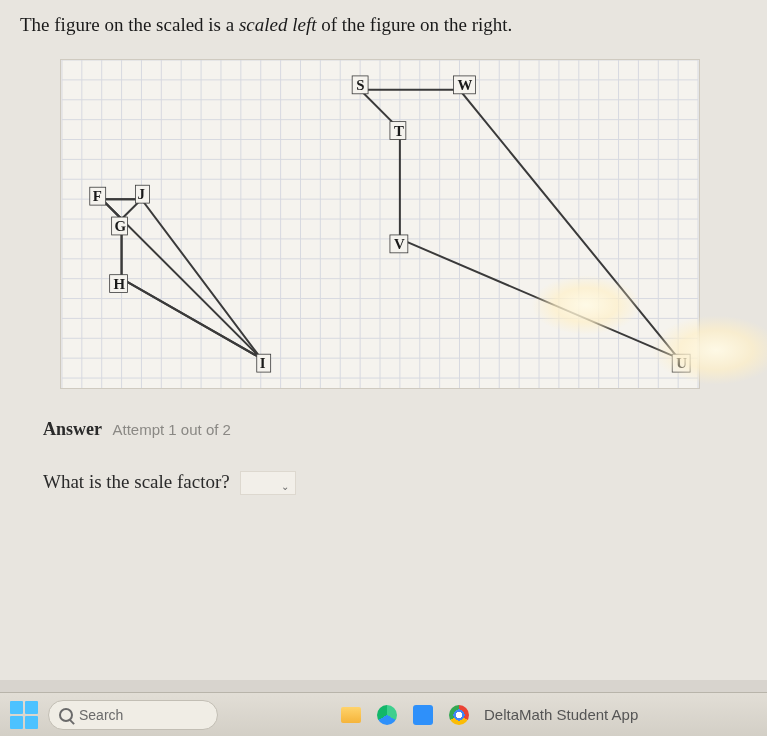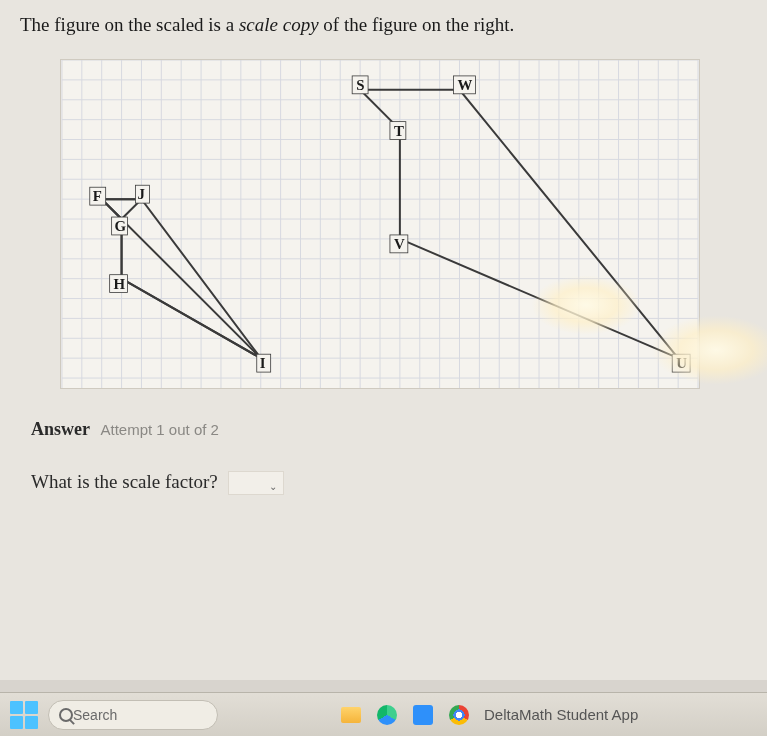--- a/index.html
+++ b/index.html
@@ -35,21 +35,21 @@
     .grid-line { stroke: #d7d9e0; stroke-width: 1; }
     .shape { fill: none; stroke: #3a3a3a; stroke-width: 2; }
     .pt-label {
       font-family: Georgia, serif;
       font-size: 15px;
       font-weight: bold;
       fill: #1a1a1a;
     }
     .pt-box { fill: #f5f3ee; stroke: #3a3a3a; stroke-width: 0.8; }
     .answer-block {
-      margin: 30px 0 0 11px;
+      margin: 30px 0 0 23px;
     }
     .answer-head {
       font-size: 18px;
       margin-bottom: 28px;
     }
     .answer-head .lbl { font-weight: bold; color: #2a2a2a; }
     .answer-head .att { color: #8a8884; font-family: Arial, sans-serif; font-size: 15px; margin-left: 6px; }
     .qline {
       font-size: 19px;
       color: #2a2a2a;
@@ -113,20 +113,21 @@
       display: flex;
       align-items: center;
       background: #f0ede5;
       border: 1px solid #c2beb4;
       border-radius: 16px;
       padding: 4px 10px;
       width: 170px;
       height: 30px;
       color: #6a6a6a;
       font-size: 14px;
+      gap: 6px;
     }
     .search-box .mag {
       width: 14px; height: 14px; border: 2px solid #6a6a6a; border-radius: 50%;
       position: relative;
     }
     .search-box .mag::after {
       content: ''; position: absolute; width: 6px; height: 2px; background: #6a6a6a;
       bottom: -3px; right: -4px; transform: rotate(45deg);
     }
     .tb-icon {
@@ -146,21 +147,21 @@
       pointer-events: none;
     }
     .glare1 { width: 110px; height: 60px; left: 470px; top: 215px; }
     .glare2 { width: 130px; height: 70px; left: 590px; top: 255px; }
   </style>
 </head>
 <body>
 
 <div class="page">
   <p class="prompt">
-    <span>The figure on the scaled is a </span><em>scale copy</em><span> of the figure on the right.</span>
+    <span>The figure on the scaled is a </span><em>scaled left</em><span> of the figure on the right.</span>
   </p>
 
   <div class="figure-box">
     <svg viewBox="0 0 640 330">
       <g>
         
       </g>
       <g>
 
         <g>

